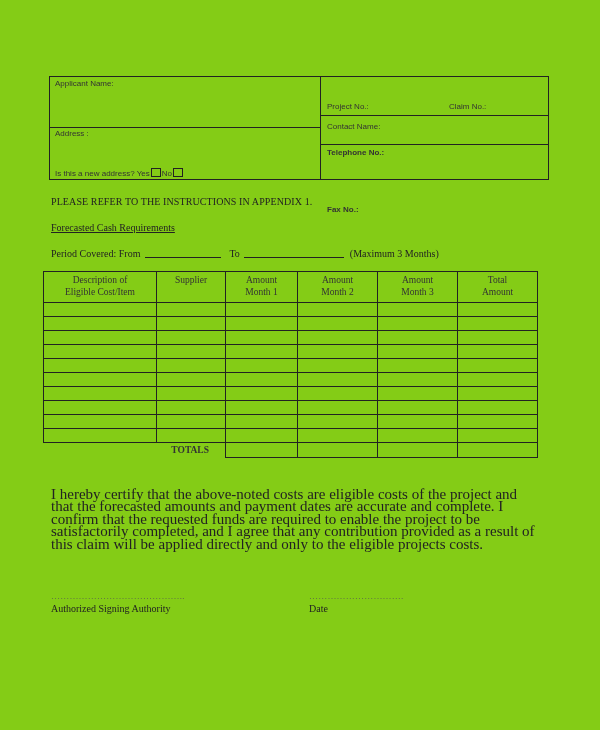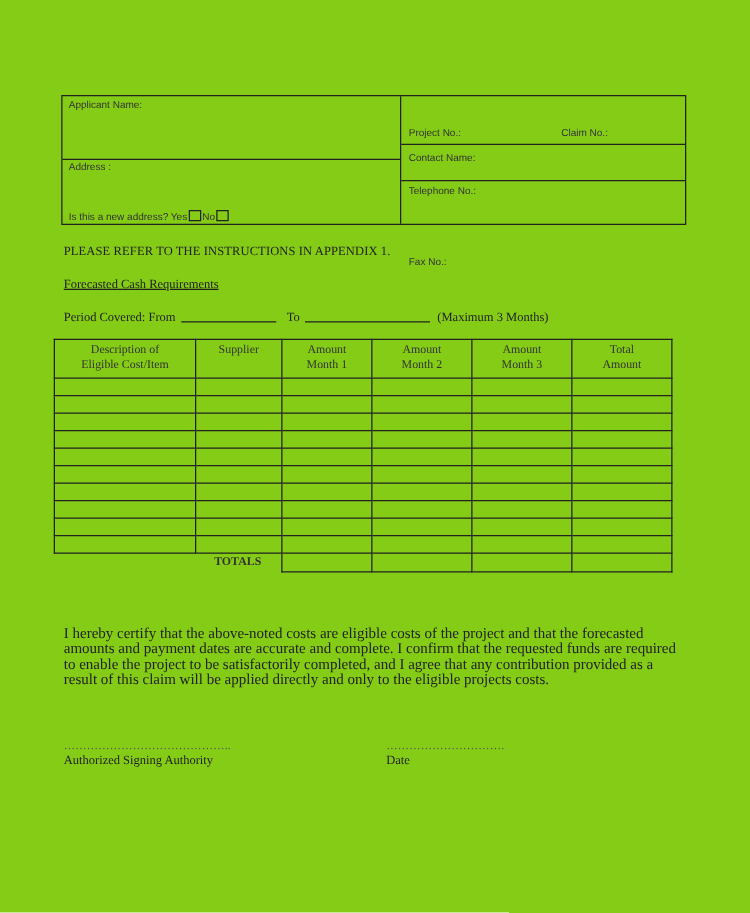--- a/index.html
+++ b/index.html
@@ -19,21 +19,21 @@
   .subhead { position:absolute; left:51px; top:222px; font-size:10px; text-decoration:underline; }
   .period { position:absolute; left:51px; top:247px; font-size:10px; white-space:nowrap; }
   .blank { display:inline-block; border-bottom:1px solid #222; height:10px; vertical-align:-1px; }
 
   table.cash { position:absolute; left:43px; top:271px; border-collapse:collapse; font-size:9.5px; }
   table.cash th, table.cash td { border:1.5px solid #222; padding:0; }
   table.cash th { font-weight:normal; text-align:center; vertical-align:top; height:28px; line-height:12px; padding-top:2px; color:#333; }
   table.cash td { height:13px; }
   table.cash td.nob { border:none; text-align:right; font-weight:bold; font-size:9.5px; color:#333; padding-right:16px; height:14px; }
 
-  .cert { position:absolute; left:51px; top:500px; width:490px; font-size:12px; line-height:12.4px; }
+  .cert { position:absolute; left:51px; top:488px; width:490px; font-size:15px; line-height:12.4px; }
   .sig { position:absolute; font-size:10px; white-space:nowrap; }
   .dots { position:absolute; font-size:9px; color:#555; letter-spacing:0.2px; white-space:nowrap; }
 </style>
 </head>
 <body>
 
 <div class="page">
 
   <div class="info-box">
     <div class="info-left">
@@ -51,21 +51,21 @@
     <div class="info-right">
       <div class="cell" style="top:0;height:38px;">
         <span class="lbl" style="left:6px;top:25px;">Project No.:</span>
         <span class="lbl" style="left:128px;top:25px;">Claim No.:</span>
       </div>
       <div class="hline" style="top:38px;"></div>
       <div class="cell" style="top:37px;height:28px;">
         <span class="lbl" style="left:6px;top:8px;">Contact Name:</span>
       </div>
       <div class="hline" style="top:67px;"></div>
-      <div class="cell" style="top:68px;height:34px;">
+      <div class="cell" style="top:68px;height:34px;font-weight:bold;">
         <span class="lbl" style="left:6px;top:3px;">Telephone No.:</span>
         <span class="lbl" style="left:6px;top:20px;margin-top:40px;">Fax No.:</span>
       </div>
     </div>
   </div>
 
   <div class="heading">PLEASE REFER TO THE INSTRUCTIONS IN APPENDIX 1.</div>
   <div class="subhead">Forecasted Cash Requirements</div>
 
   <div class="period">

